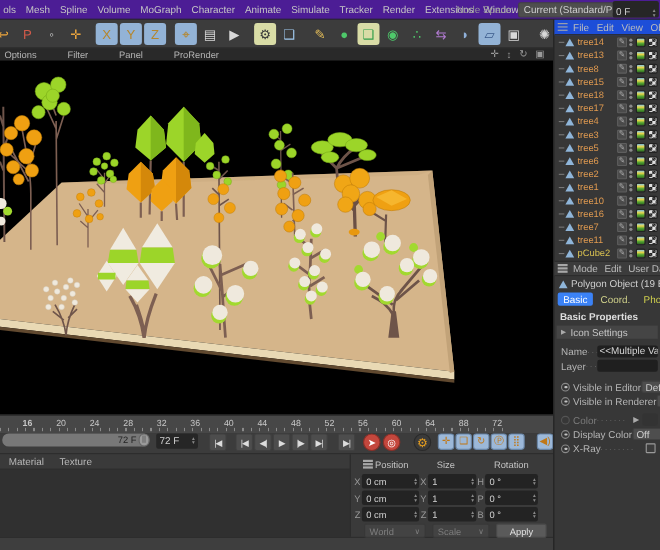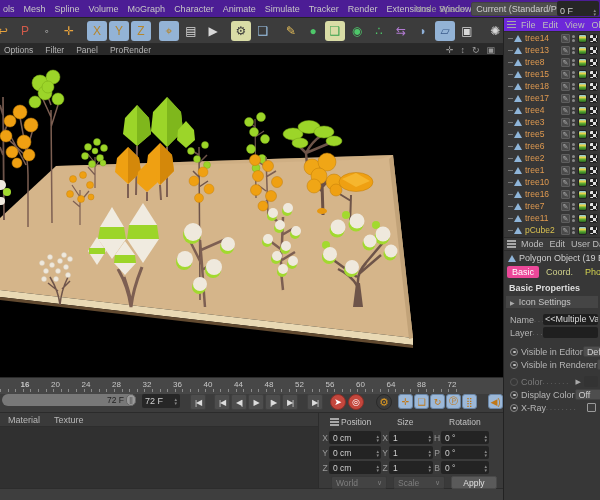--- a/index.html
+++ b/index.html
@@ -14,21 +14,21 @@
   #nodespace .box{background:#4e4e4e;border:1px solid #424242;border-radius:2px;height:14px;line-height:12px;padding:0 4px;color:#cfcfcf;white-space:nowrap;max-width:118px;overflow:hidden;}
   #nodespace .caret{margin-left:3px;color:#aaa;font-size:8px;}
 
   
   #toolbar{position:absolute;left:0;top:18px;width:503px;height:26px;background:#3c3c3c;display:flex;align-items:center;overflow:hidden;border-bottom:1px solid #2a2a2a;}
   .tbtn{width:20px;height:20px;border-radius:3px;display:flex;align-items:center;justify-content:center;margin-right:2px;flex:0 0 auto;position:relative;}
   .tbtn .glyph{font-size:12px;line-height:1;}
   .tsep{width:6px;flex:0 0 auto;}
 
   
-  #vpmenu{position:absolute;left:0;top:44px;width:503px;height:11px;background:#292929;display:flex;align-items:center;padding-left:4px;}
+  #vpmenu{position:absolute;left:0;top:44px;width:503px;height:11px;background:#292929;display:flex;align-items:center;padding-left:4px;gap:16px;}
   #vpmenu .mi{margin-right:12px;color:#b5b5b5;font-size:8.5px;}
   #vpnav{position:absolute;right:8px;top:0;height:11px;display:flex;align-items:center;}
   #vpnav span{color:#9a9a9a;font-size:9px;margin-left:7px;}
   #viewport{position:absolute;left:0;top:55px;width:503px;height:322px;background:#000;}
 
   
   #ruler{position:absolute;left:0;top:377px;width:503px;height:17px;background:#474747;border-top:1px solid #2a2a2a;overflow:hidden;}
   #ruler .num{position:absolute;top:2px;font-size:8px;color:#c8c8c8;transform:translateX(-50%);}
   #ruler .ticks{position:absolute;left:0;right:45px;bottom:2px;height:3px;
     background:repeating-linear-gradient(90deg,#8a8a8a 0,#8a8a8a 1px,transparent 1px,transparent 7.6px);}
@@ -62,21 +62,21 @@
   .clab{width:8px;color:#9a9a9a;text-align:center;flex:0 0 auto;}
   .cfield{height:13px;background:#232323;border-radius:2px;color:#d0d0d0;display:flex;align-items:center;padding:0 2px 0 4px;}
   .cfield .sp{margin-left:auto;}
   .ddbtn{height:13px;background:#434343;border:1px solid #383838;border-radius:2px;color:#7e7e7e;display:flex;align-items:center;padding:0 4px;}
   .ddbtn .caret{margin-left:auto;font-size:7px;}
   #applybtn{height:13px;background:#5a5a5a;border:1px solid #494949;border-radius:2px;color:#e0e0e0;display:flex;align-items:center;justify-content:center;}
 
   
   #rightpanel{position:absolute;left:503px;top:18px;width:97px;height:482px;background:#373737;border-left:1px solid #222;}
   .hamb{width:9px;height:1.6px;background:#a8a8a8;box-shadow:0 3px 0 #a8a8a8,0 -3px 0 #a8a8a8;margin:0 5px 0 3px;flex:0 0 auto;}
-  #ommenu{display:flex;align-items:center;height:14px;background:#6d28d9;border-bottom:1px solid #2c2c2c;overflow:hidden;}
+  #ommenu{display:flex;align-items:center;height:14px;background:#1d4ed8;border-bottom:1px solid #2c2c2c;overflow:hidden;}
   #ommenu .mi{margin-right:7px;color:#bdbdbd;white-space:nowrap;}
   #omrows{height:205px;overflow:hidden;}
   .orow{display:flex;align-items:center;height:12px;padding-left:4px;}
   .orow .dash{width:5px;height:1px;background:#777;margin-right:1px;flex:0 0 auto;}
   .cone{width:0;height:0;border-left:4px solid transparent;border-right:4px solid transparent;border-bottom:7px solid #8fb5d9;margin-right:3px;flex:0 0 auto;}
   .oname{color:#e09a50;font-size:8.5px;flex:1 1 auto;white-space:nowrap;overflow:hidden;}
   .oname.cube{color:#d8c050;}
   .pencil{width:9px;height:9px;background:#4a4a4a;border:1px solid #5e5e5e;border-radius:1px;color:#b0b0b0;font-size:7px;line-height:8px;text-align:center;margin-right:2px;flex:0 0 auto;}
   .vdots{display:flex;flex-direction:column;margin-right:3px;flex:0 0 auto;}
   .vdots i{width:3px;height:3px;border-radius:2px;background:#8a8a8a;margin:0.5px 0;}
@@ -84,21 +84,21 @@
     background:linear-gradient(180deg,#86c8e8 0%,#e8d44a 35%,#58a832 65%,#2c6420 100%);border:1px solid #222;}
   .uvtag{width:9px;height:9px;border-radius:2px;margin-right:2px;flex:0 0 auto;border:1px solid #222;
     background-image:linear-gradient(45deg,#222 25%,transparent 25%,transparent 75%,#222 75%),linear-gradient(45deg,#222 25%,#e0e0e0 25%,#e0e0e0 75%,#222 75%);
     background-size:6px 6px;background-position:0 0,3px 3px;}
 
   #ammenu{display:flex;align-items:center;height:14px;background:#3c3c3c;border-top:1px solid #2a2a2a;border-bottom:1px solid #2c2c2c;}
   #ammenu .mi{margin-right:6px;color:#bdbdbd;white-space:nowrap;}
   #amtitle{display:flex;align-items:center;height:14px;padding-left:4px;white-space:nowrap;overflow:hidden;color:#cfcfcf;}
   #amtabs{display:flex;align-items:center;height:14px;padding-left:3px;}
   .tab{padding:1px 5px;border-radius:2px;margin-right:2px;white-space:nowrap;}
-  .tab.sel{background:#ec4899;color:#fff;text-align:center;}
+  .tab.sel{background:#3b82f6;color:#fff;text-align:center;}
   .tab.coord{color:#cfd08a;} .tab.phong{color:#d2d24e;}
   #amprops{color:#dedede;font-weight:bold;padding:4px 0 2px 5px;}
   #iconsettings{display:flex;align-items:center;height:12px;background:#454545;margin:1px 2px;padding-left:4px;color:#c6c6c6;}
   #iconsettings .arr{font-size:6px;margin-right:4px;color:#aaa;}
   .arow{display:flex;align-items:center;height:13px;padding-left:6px;color:#b5b5b5;white-space:nowrap;}
   .arow .leader{flex:1 1 auto;overflow:hidden;color:#777;letter-spacing:2px;font-size:7px;}
   .afield{width:55px;height:11px;background:#1f1f1f;border-radius:2px;color:#d8d8d8;padding:0 2px;overflow:hidden;white-space:nowrap;flex:0 0 auto;margin-right:2px;line-height:11px;}
   .radio{width:8px;height:8px;border-radius:5px;border:1px solid #8a8a8a;margin-right:3px;flex:0 0 auto;position:relative;}
   .radio i{position:absolute;left:2px;top:2px;width:2.6px;height:2.6px;border-radius:2px;background:#c2c2c2;}
   .defbtn{width:34px;height:11px;background:#4e4e4e;border:1px solid #404040;border-radius:2px;color:#cfcfcf;overflow:hidden;white-space:nowrap;padding:0 3px;flex:0 0 auto;margin-right:0;line-height:10px;}

